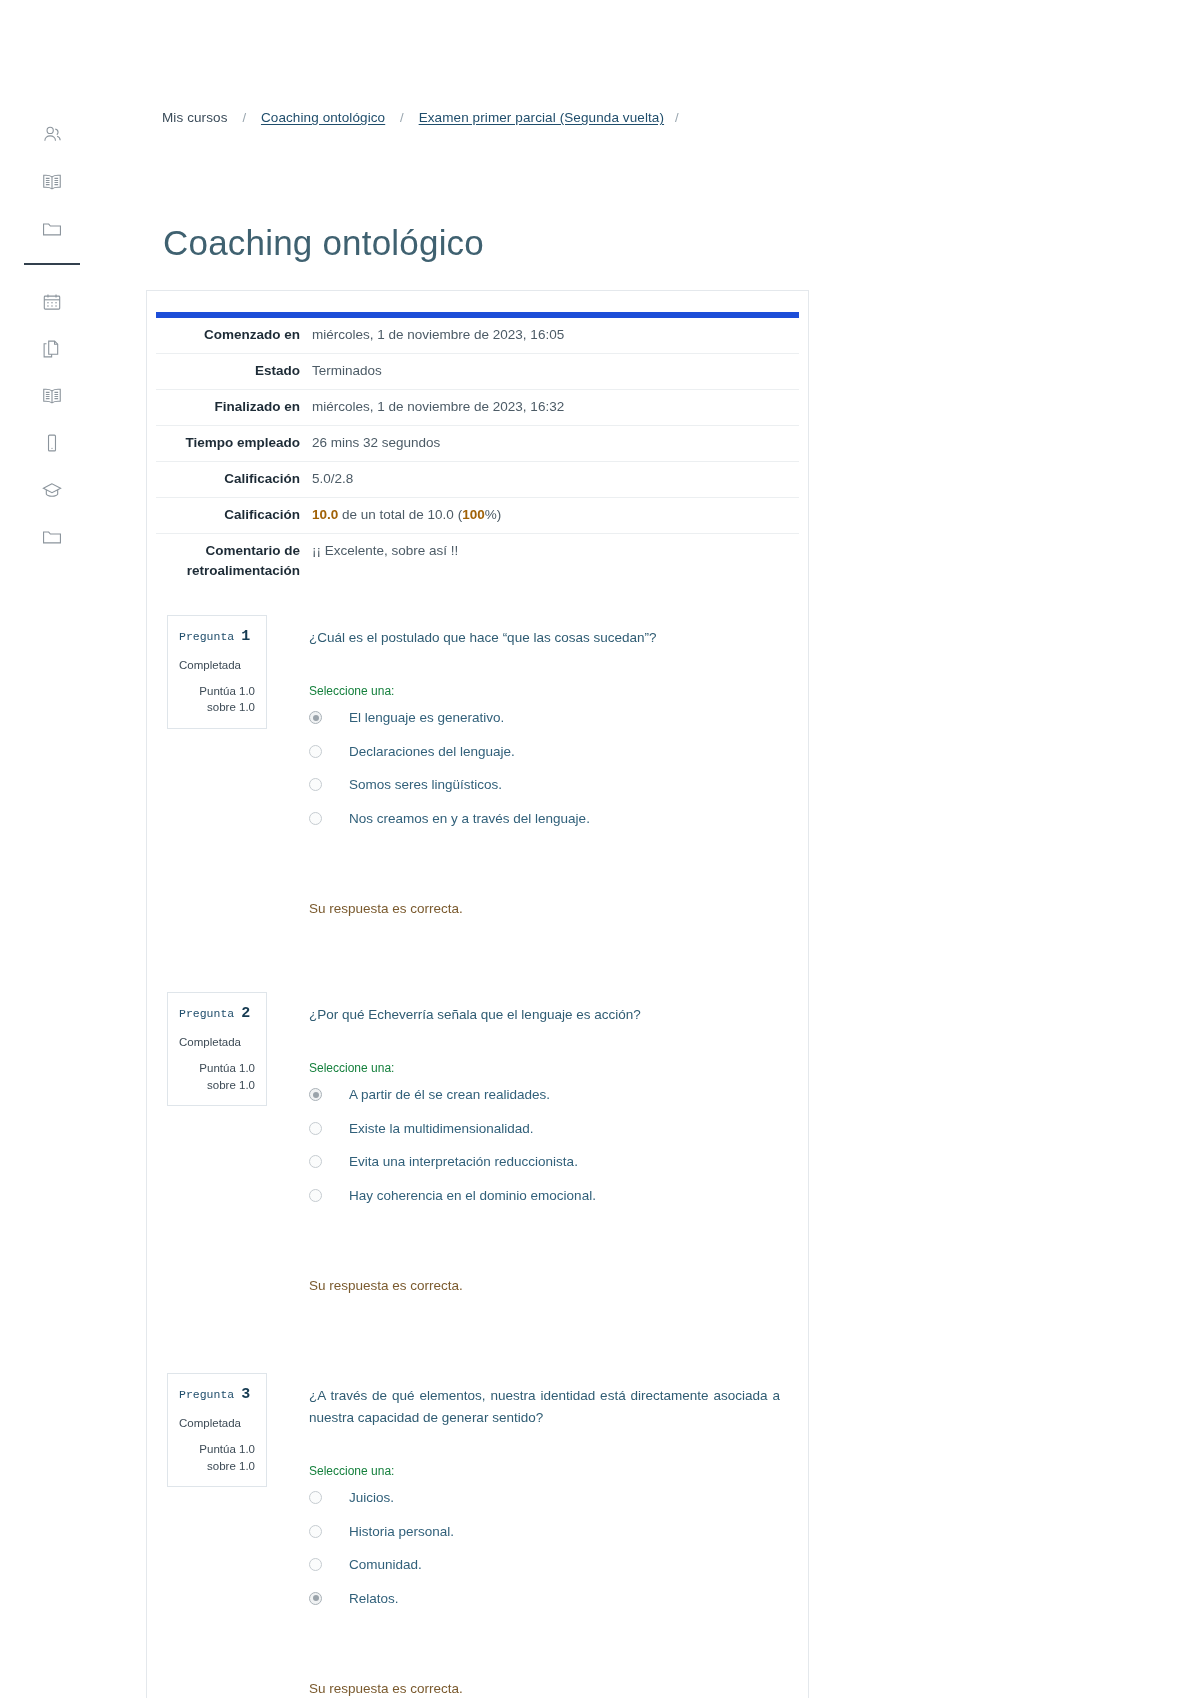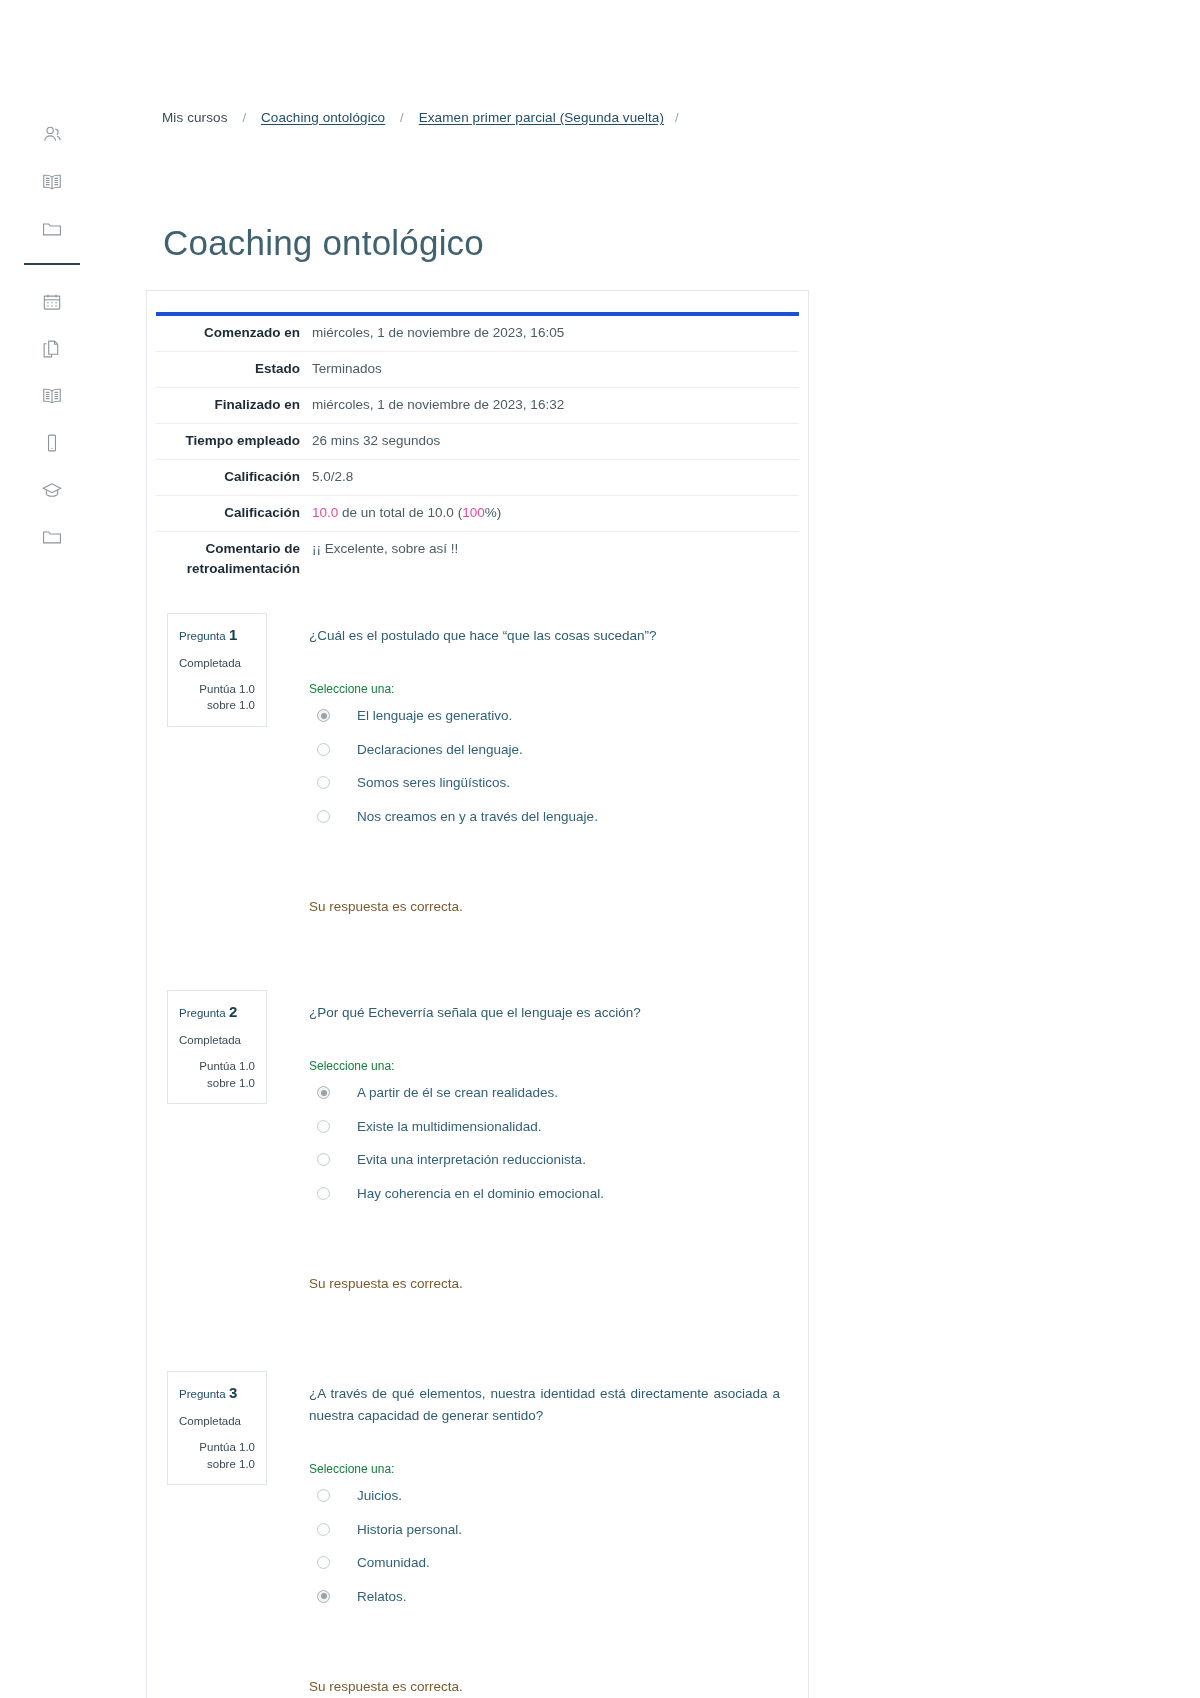--- a/index.html
+++ b/index.html
@@ -84,40 +84,40 @@
   }
 
   
   .summary {
     width: 643px;
     margin: 21px auto 0 auto;
     border-collapse: collapse;
     font-size: 13.5px;
   }
   .summary tr { border-top: 1px solid #eceff1; }
-  .summary tr:first-child { border-top: 4px solid #1d4ed8; }
+  .summary tr:first-child { border-top: 6px solid #1d4ed8; }
   .summary th {
     text-align: right;
     vertical-align: top;
     font-weight: bold;
     color: #1d2b36;
     width: 156px;
     padding: 7px 12px 7px 0;
     line-height: 1.55;
   }
   .summary td {
     text-align: left;
     vertical-align: top;
     color: #4c5b66;
     padding: 7px 0 7px 0;
     line-height: 1.55;
     font-weight: 400;
     margin-left: 20px;
   }
-  .summary td b { color: #ec4899; font-weight: normal; }
+  .summary td b { color: #a16207; font-weight: bold; }
   .summary tr:last-child { border-bottom: none; }
 
   
   .question {
     position: relative;
     margin: 0 0 0 0;
     padding: 0 20px 0 20px;
     display: flex;
     align-items: flex-start;
   }
@@ -128,20 +128,21 @@
     padding: 10px 11px 12px 11px;
     font-size: 11.5px;
     color: #4c5b66;
     line-height: 1.45;
     background: #fff;
   }
   .q-info .q-num {
     color: #1f4d6b;
     font-size: 11.5px;
     margin-bottom: 9px;
+    font-family: Liberation Mono, monospace;
   }
   .q-info .q-num b {
     font-size: 15px;
     font-weight: bold;
     color: #163b52;
   }
   .q-info .q-state { margin-bottom: 9px; color: #3c4a55; }
   .q-info .q-grade { color: #3c4a55; text-align: right; }
 
   .q-body {
@@ -154,21 +155,21 @@
     color: #2f5c73;
     line-height: 1.62;
     text-align: justify;
     margin: 12px 0 0 0;
   }
   .q-prompt {
     font-size: 12px;
     color: #15803d;
     margin: 35px 0 11px 0;
   }
-  .answers { margin: 8px; padding: 0; list-style: none; }
+  .answers { margin: 0; padding: 0; list-style: none; }
   .answer {
     display: flex;
     align-items: flex-start;
     margin-bottom: 16px;
   }
   .radio {
     width: 13px; height: 13px;
     border-radius: 50%;
     border: 1px solid #c6ccd1;
     background: #fbfcfc;

